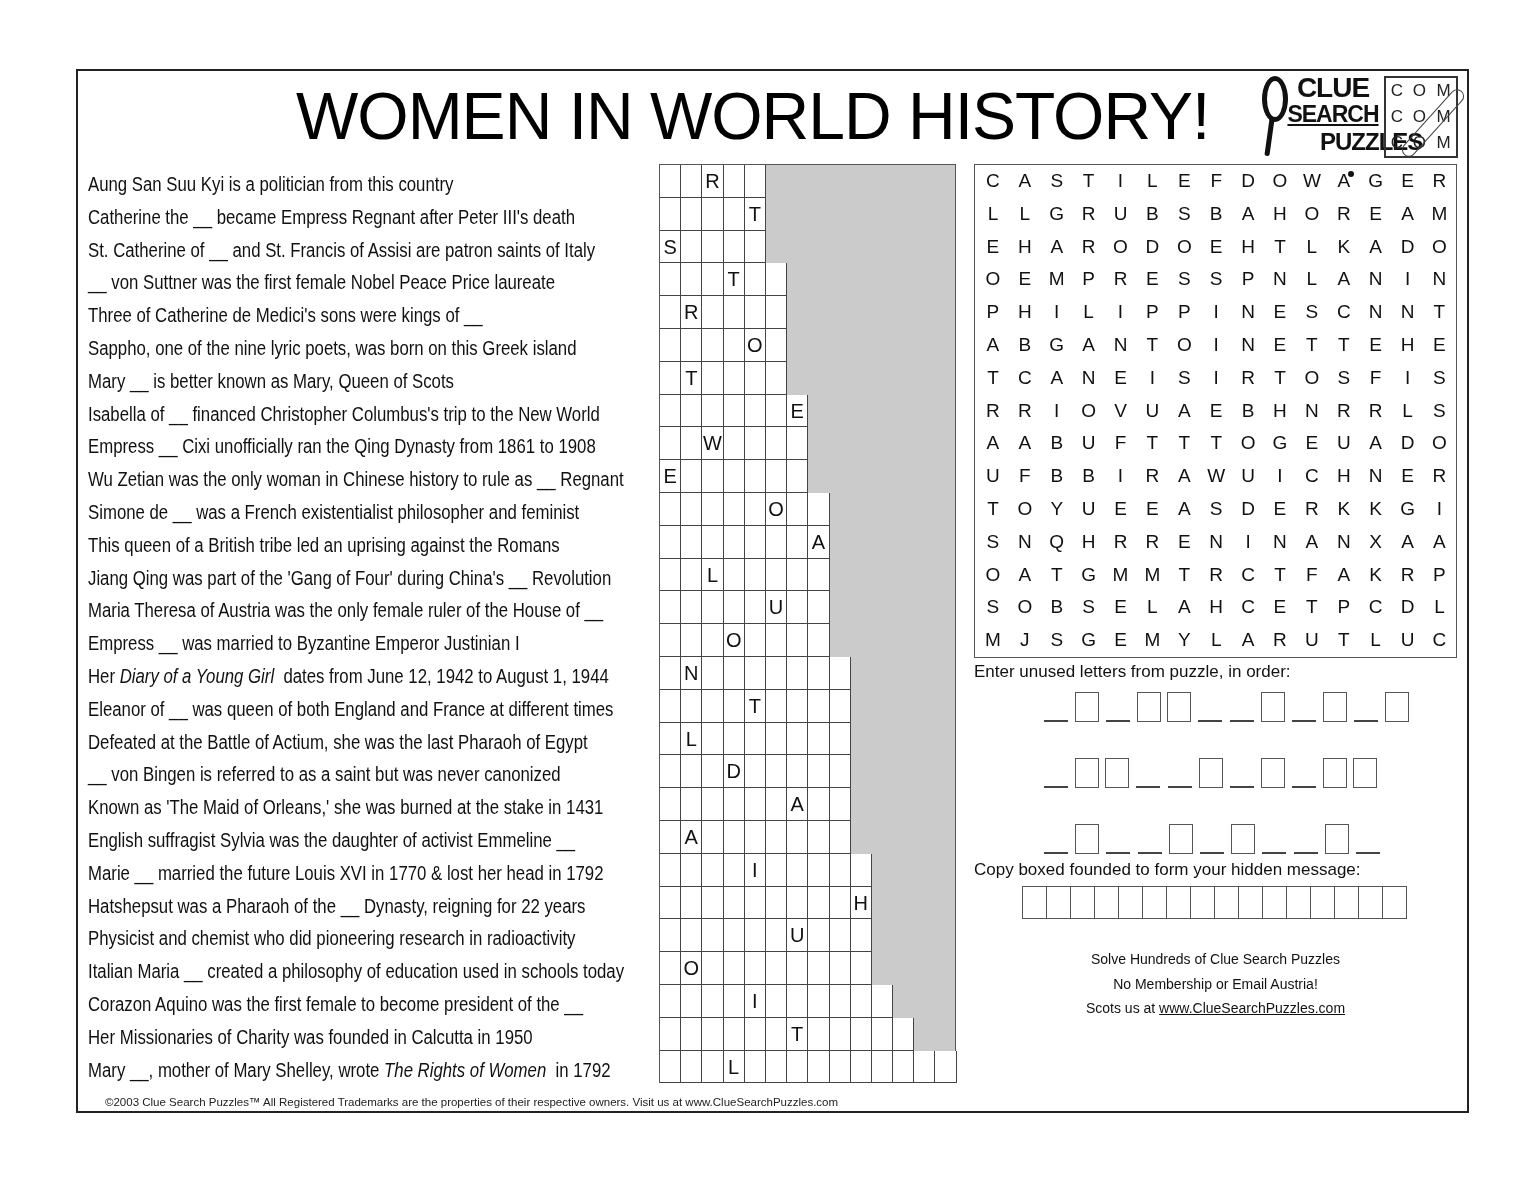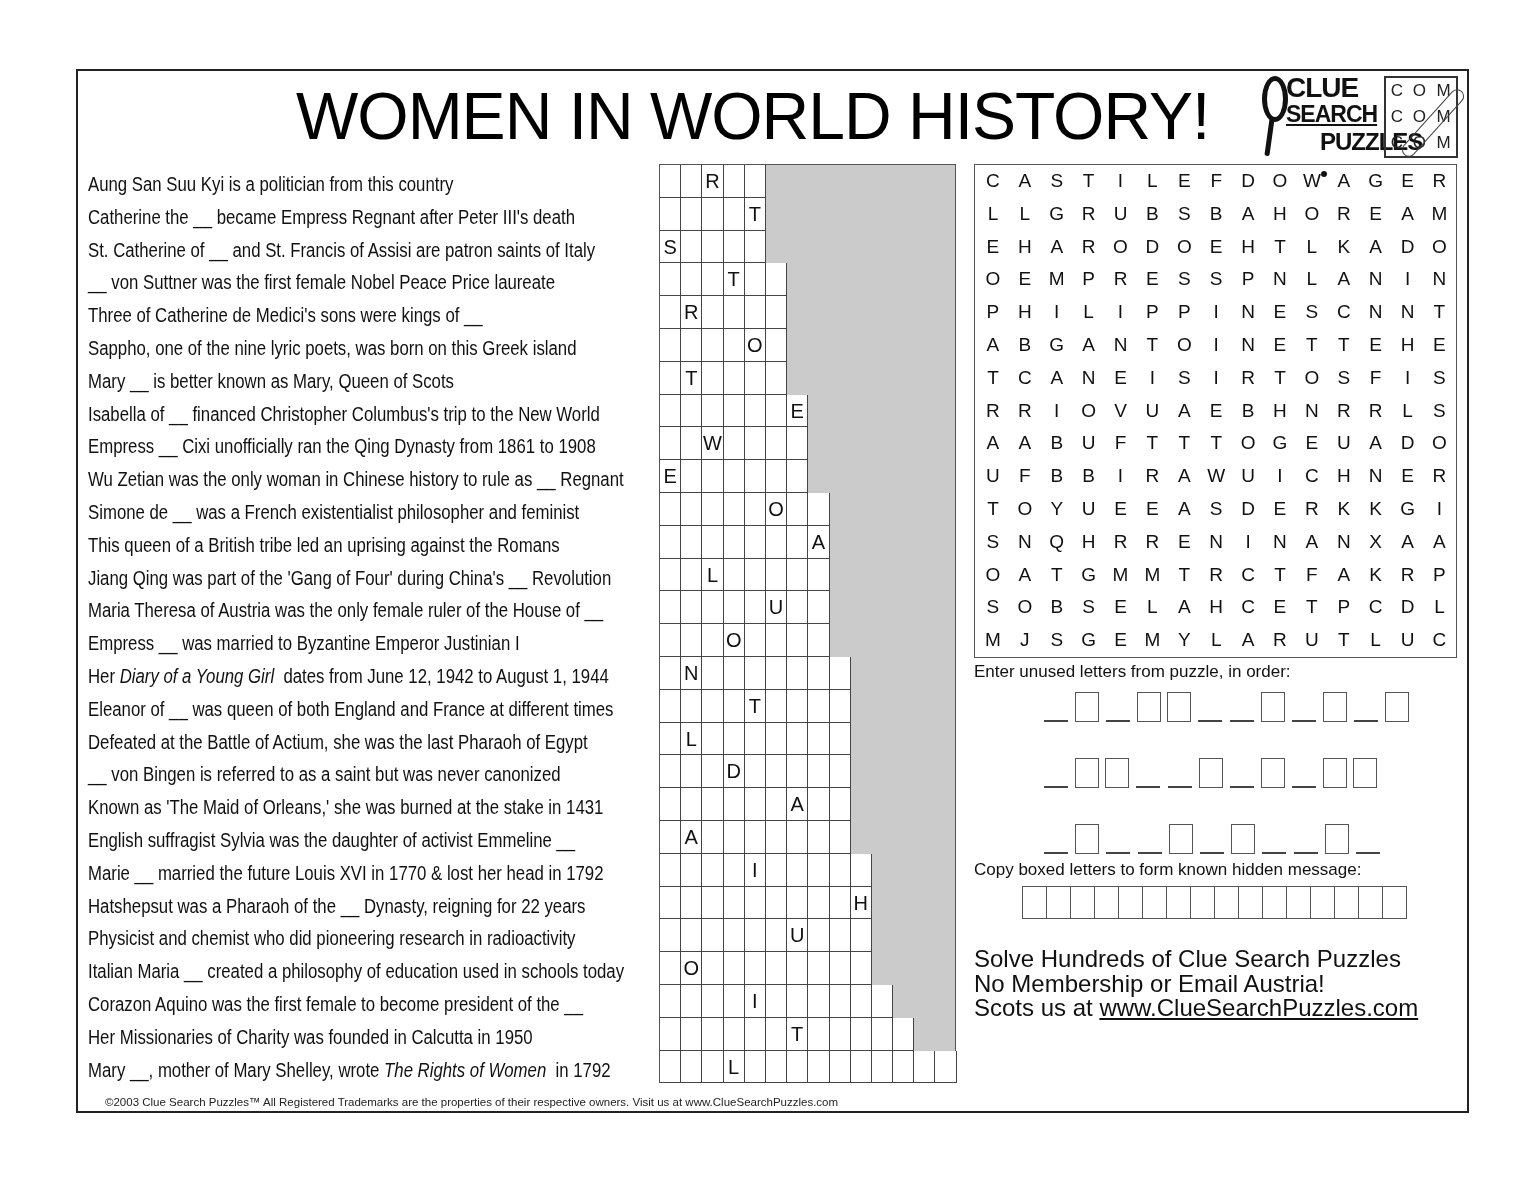--- a/index.html
+++ b/index.html
@@ -9,21 +9,21 @@
            border: 2px solid #222; box-sizing: border-box; }
   .title { position: absolute; left: 296px; top: 78px; font-size: 66px; line-height: 76px;
            letter-spacing: -1px; color: #000; white-space: nowrap; }
   
   .logo { position: absolute; left: 1256px; top: 74px; width: 204px; height: 86px; }
   .logo .glass { position: absolute; left: 6px; top: 2px; width: 26px; height: 46px;
                  border: 5px solid #111; border-radius: 50%; box-sizing: border-box; }
   .logo .handle { position: absolute; left: 11px; top: 44px; width: 5px; height: 38px; background: #111;
                   transform: rotate(8deg); border-radius: 2px; }
   .logo .words { position: absolute; left: 30px; top: 0px; width: 94px;
-                 font-weight: bold; color: #111; text-align: left; line-height: 27px; letter-spacing: -1px; }
+                 font-weight: bold; color: #111; text-align: center; line-height: 27px; letter-spacing: -1px; }
   .logo .w1 { font-size: 28px; }
   .logo .w2 { font-size: 23px; text-decoration: underline; }
   .logo .w3 { font-size: 24px; margin-left: 34px; }
   .logo .dot { display: inline-block; width: 6px; height: 6px; background: #111; border-radius: 50%; margin-left: 1px; }
   .logo .com { position: absolute; left: 128px; top: 2px; width: 74px; height: 82px;
                border: 2px solid #333; box-sizing: border-box; }
   .logo .com table { border-collapse: collapse; width: 100%; height: 100%; }
   .logo .com td { text-align: center; font-size: 17px; color: #222; padding: 0; }
   .logo .com .slash { position: absolute; left: 4px; top: 38px; width: 84px; height: 12px;
                       border: 1.5px solid #444; border-radius: 8px; transform: rotate(-48deg); transform-origin: center; }
@@ -50,22 +50,22 @@
   .ws-cell { width: 31.9px; text-align: center; font-size: 19px; line-height: 32.8px; color: #111; }
 
   
   .instr { position: absolute; left: 974px; width: 483px; font-size: 17px; color: #111; }
   .slots { position: absolute; display: flex; align-items: flex-end; }
   .slot-blank { width: 24px; height: 2px; background: #444; margin: 0 4px 0 4px; }
   .slot-box { width: 24px; height: 30px; border: 1.5px solid #555; box-sizing: border-box; margin: 0 3px 0 3px; background: #fff; }
   .msg-row { position: absolute; left: 1022px; top: 886px; display: flex; border-left: 1.5px solid #555; }
   .msg-box { width: 24px; height: 33px; border: 1.5px solid #555; border-left: 0; box-sizing: border-box; }
 
-  .promo { position: absolute; left: 974px; top: 947px; width: 483px; text-align: left;
-           font-size: 24px; line-height: 24.5px; color: #111; }
+  .promo { position: absolute; left: 974px; top: 947px; width: 483px; text-align: center;
+           font-size: 14px; line-height: 24.5px; color: #111; }
   .promo .link { text-decoration: underline; color: #111; }
   .footer { position: absolute; left: 105px; top: 1096px; font-size: 11.5px; color: #222; white-space: nowrap; }
 </style>
 </head>
 <body>
 
 <div class="frame"></div>
 
 <div class="title">WOMEN IN WORLD HISTORY!</div>
 
@@ -717,21 +717,21 @@
       <div class="slot-box"></div>
       <div class="slot-blank"></div>
       <div class="slot-box"></div>
       <div class="slot-blank"></div>
       <div class="slot-blank"></div>
       <div class="slot-box"></div>
       <div class="slot-blank"></div>
     </div>
   </div>
 
-<div class="instr" style="top:860px;">Copy boxed letters to form known hidden message:</div>
+<div class="instr" style="top:860px;">Copy boxed founded to form your hidden message:</div>
 <div class="msg-row" id="msg-row">
     <div class="msg-box"></div>
     <div class="msg-box"></div>
     <div class="msg-box"></div>
     <div class="msg-box"></div>
     <div class="msg-box"></div>
     <div class="msg-box"></div>
     <div class="msg-box"></div>
     <div class="msg-box"></div>
     <div class="msg-box"></div>

